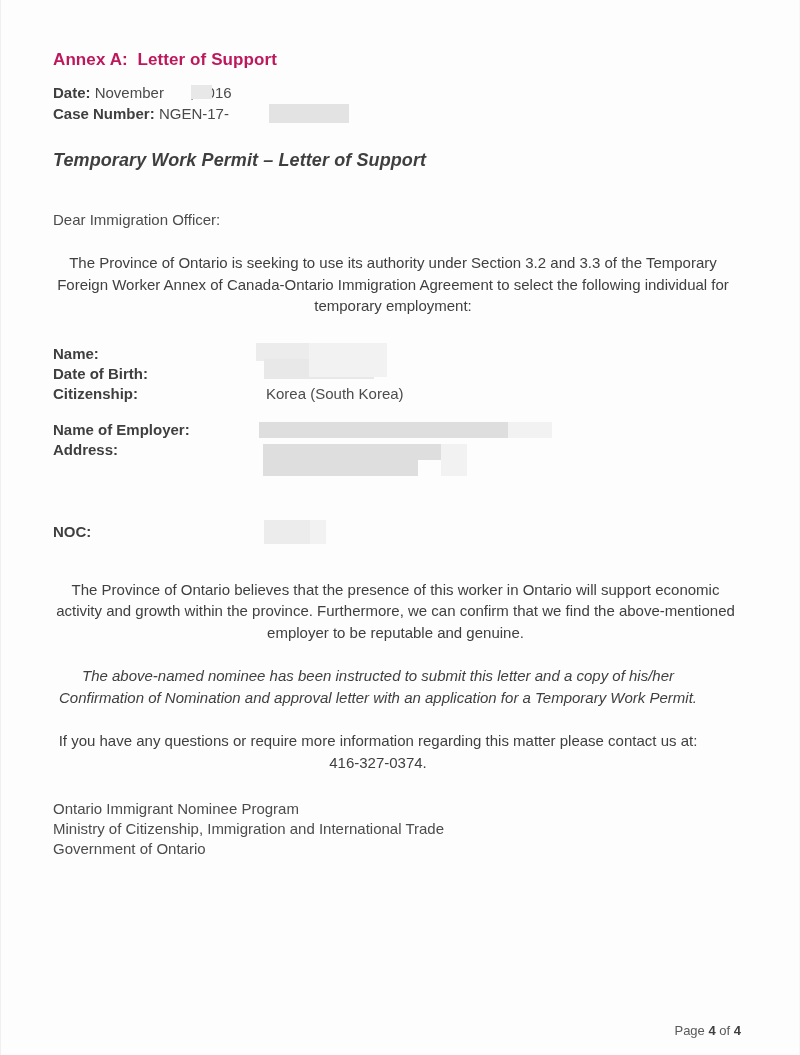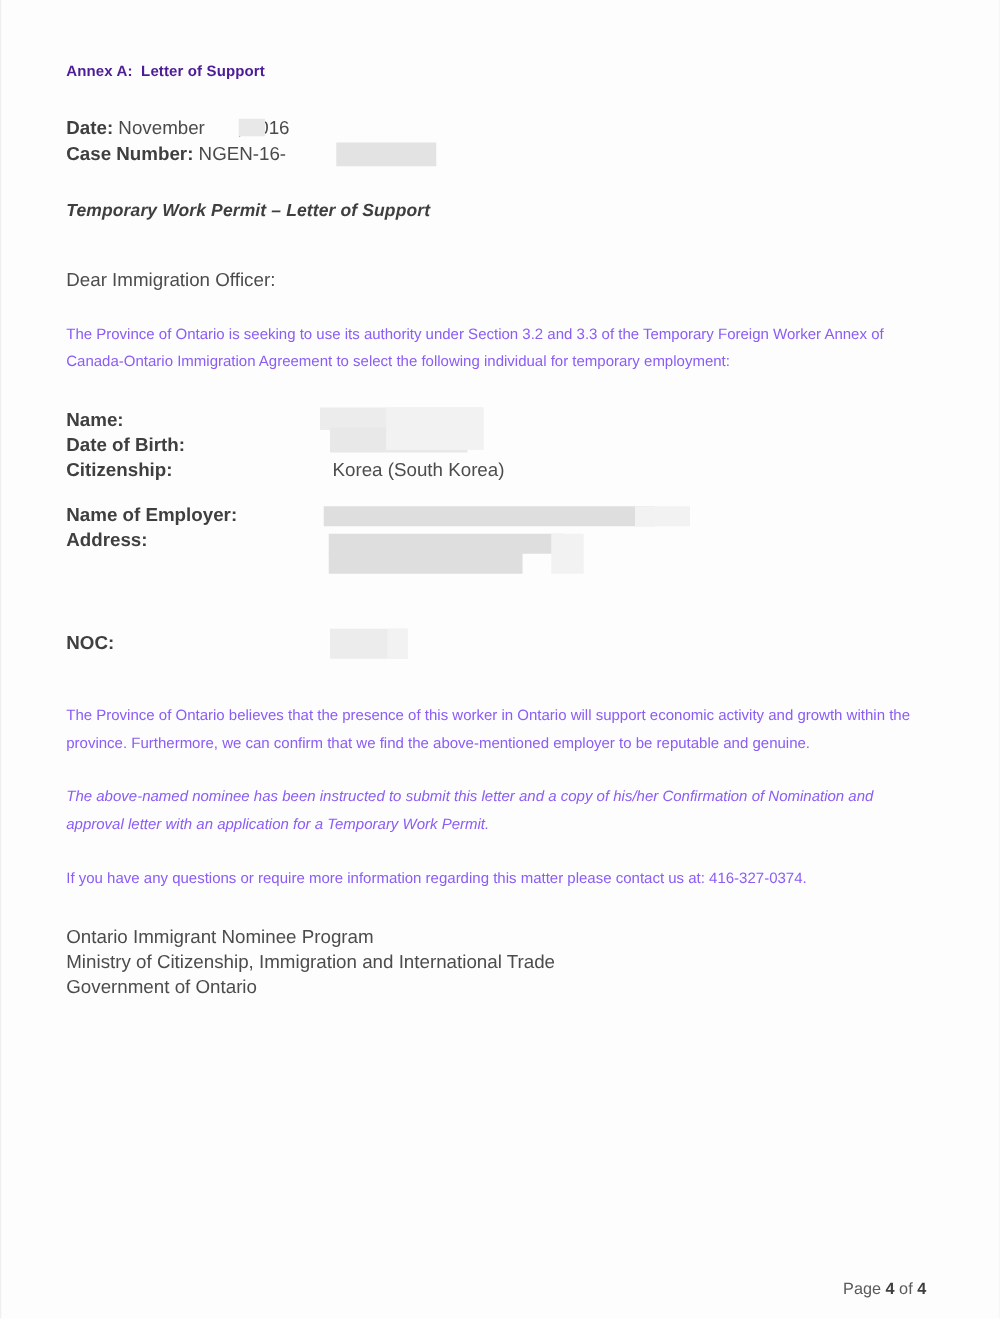--- a/index.html
+++ b/index.html
@@ -22,63 +22,63 @@
   }
   .content {
     position: absolute;
     left: 52px;
     top: 50px;
     width: 690px;
   }
 
   
   .annex-title {
-    font-size: 12px;
-    font-weight: bold;
-    color: #4c1d95;
+    font-size: 17px;
+    font-weight: bold;
+    color: #be185d;
     letter-spacing: 0.1px;
-    margin: 0 0 28px 0;
+    margin: 0 0 12px 0;
     white-space: pre;
   }
   .meta-block {
     margin: 0 0 26px 0;
     line-height: 21px;
   }
   .meta-line {
     font-size: 15px;
     color: #4a4a4a;
     white-space: nowrap;
     display: block;
     height: 21px;
   }
   .meta-line .lbl {
     font-weight: bold;
     color: #3f3f3f;
   }
   .subject-title {
-    font-size: 14px;
+    font-size: 18px;
     font-weight: bold;
     font-style: italic;
     color: #3f3f3f;
     margin: 0 0 40px 0;
     letter-spacing: 0.1px;
   }
 
   
   .salutation {
     font-size: 15px;
     margin: 0 0 24px 0;
     color: #4c4c4c;
   }
   .para {
-    font-size: 12px;
+    font-size: 15px;
     line-height: 21.5px;
     margin: 0 0 22px 0;
-    color: #8b5cf6;
-    text-align: left;
+    color: #404040;
+    text-align: center;
   }
 
   
   .fields {
     margin: 0 0 0 0;
     position: relative;
   }
   .field-group {
     position: relative;
   }
@@ -146,21 +146,21 @@
   <div class="content">
 
     <div class="annex-title">Annex A:  Letter of Support</div>
 
     <div class="meta-block">
       <div class="meta-line" style="position:relative;">
         <span class="lbl">Date:</span><span>&nbsp;</span><span>November</span><span style="display:inline-block;width:26px;"></span><span>, 2016</span>
         <span class="redact light" style="left:138px; top:3px; width:21px; height:14px;"></span>
       </div>
       <div class="meta-line" style="position:relative;">
-        <span class="lbl">Case Number:</span><span>&nbsp;</span><span>NGEN-16-</span>
+        <span class="lbl">Case Number:</span><span>&nbsp;</span><span>NGEN-17-</span>
         <span class="redact" style="left:216px; top:1px; width:80px; height:19px;"></span>
       </div>
     </div>
 
     <div class="subject-title">Temporary Work Permit – Letter of Support</div>
 
     <div class="salutation">Dear Immigration Officer:</div>
 
     <div class="para" style="margin-bottom:28px; width:680px;">The Province of Ontario is seeking to use its authority under Section 3.2 and 3.3 of the Temporary Foreign Worker Annex of Canada-Ontario Immigration Agreement to select the following individual for temporary employment:</div>
 

